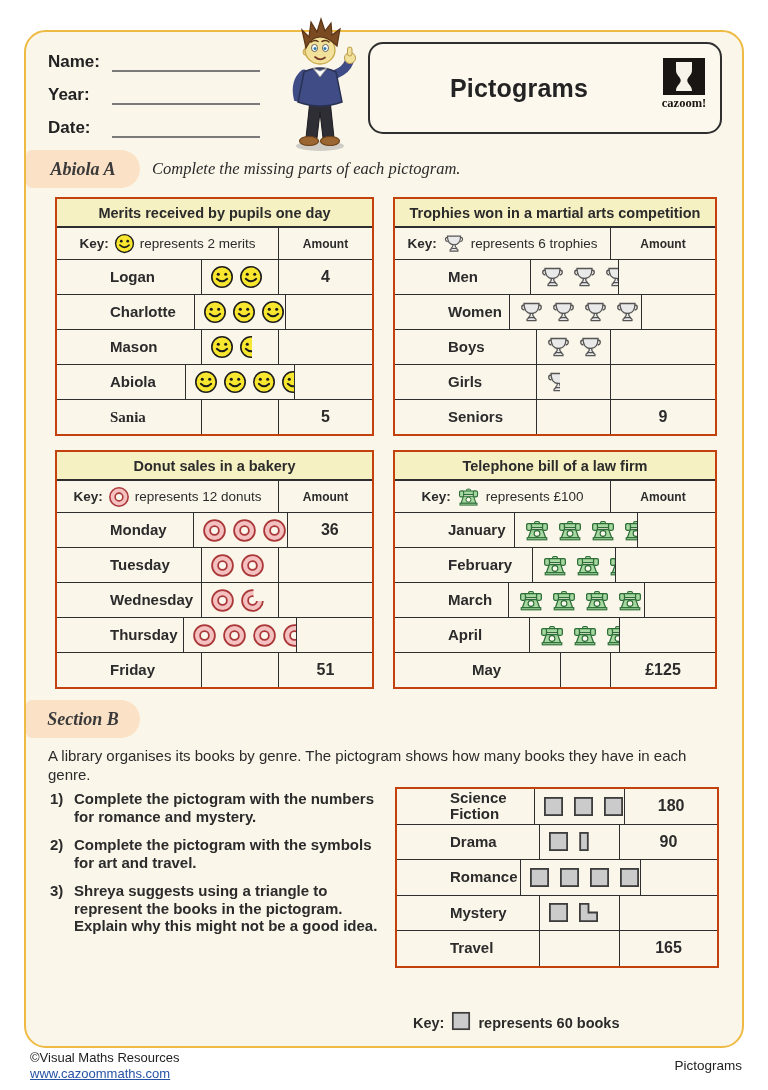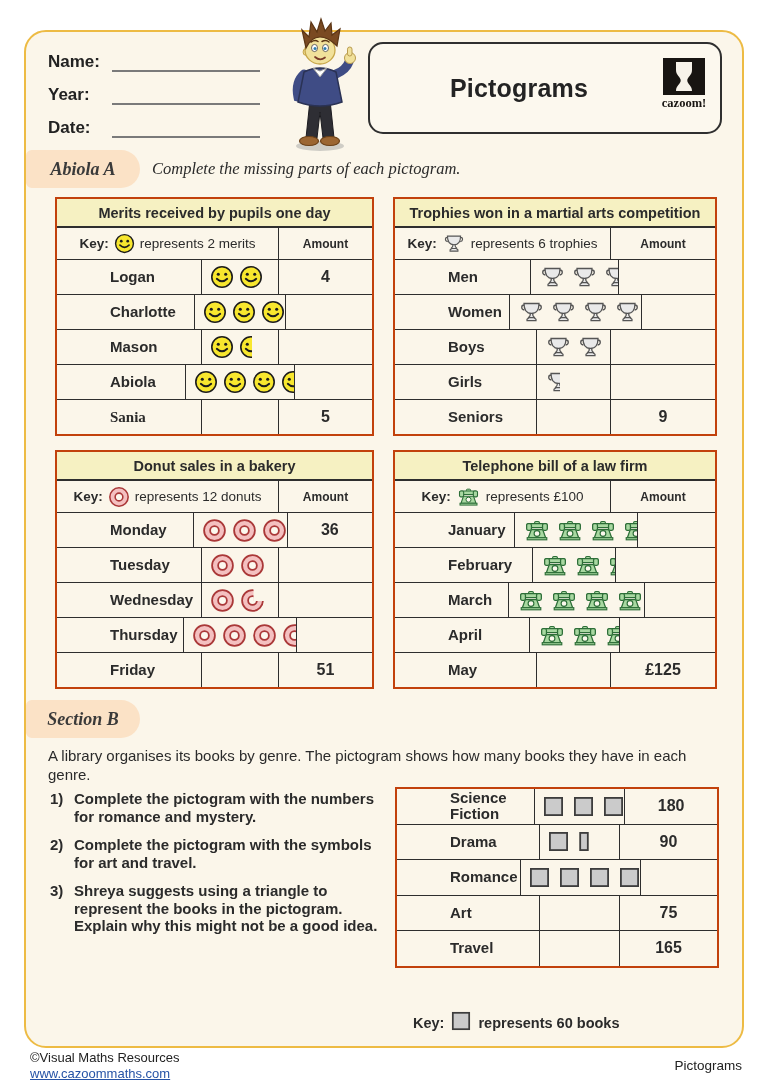--- a/index.html
+++ b/index.html
@@ -702,21 +702,21 @@
     <rect x="3.2" y="4.8" width="5" height="7" rx="1.6" fill="#a8d8a1" stroke="#2d6e38" stroke-width="1.3"></rect>
     <rect x="19.8" y="4.8" width="5" height="7" rx="1.6" fill="#a8d8a1" stroke="#2d6e38" stroke-width="1.3"></rect>
     <circle cx="14" cy="15.2" r="3" fill="#fcf8ee" stroke="#2d6e38" stroke-width="1.2"></circle>
     <rect x="3.8" y="19.5" width="20.4" height="2.2" fill="#a8d8a1" stroke="#2d6e38" stroke-width="1.2"></rect>
             </svg>
           </span>
         </div>
         <div class="acell" style="width: 104px;"></div>
       </div>
       <div class="prow drow">
-        <div class="ncell" style="width: 88px;">May</div>
+        <div class="ncell" style="width: 88px; margin-left: 24px;">May</div>
         <div class="icell"></div>
         <div class="acell" style="width: 104px;">£125</div>
       </div>
     </div>
   </div>
 
 <div class="seclabel" style="top:700px;">Section B</div>
 <div class="intro">A library organises its books by genre. The pictogram shows how many books they have in each genre.</div>
 <div class="questions">
     <div class="qitem">
@@ -801,23 +801,34 @@
           </span>
           <span class="icon">
             <svg width="21" height="21" viewBox="0 0 22 22">
     <rect x="2" y="2" width="18" height="18" fill="#cbcbcb" stroke="#3d3d3d" stroke-width="1.9"></rect>
             </svg>
           </span>
         </div>
         <div class="acell" style="width: 97px;"></div>
       </div>
       <div class="prow drow" style="height: 34.5px;">
-        <div class="ncell" style="width: 89px;">Art</div>
-        <div class="icell" style="gap: 9px;"></div>
-        <div class="acell" style="width: 97px;">75</div>
+        <div class="ncell" style="width: 89px;">Mystery</div>
+        <div class="icell" style="gap: 9px;">
+          <span class="icon">
+            <svg width="21" height="21" viewBox="0 0 22 22">
+    <rect x="2" y="2" width="18" height="18" fill="#cbcbcb" stroke="#3d3d3d" stroke-width="1.9"></rect>
+            </svg>
+          </span>
+          <span class="icon">
+            <svg width="21" height="21" viewBox="0 0 22 22">
+    <path d="M2 2 H11 V11 H20 V20 H2 Z" fill="#cbcbcb" stroke="#3d3d3d" stroke-width="1.9"></path>
+            </svg>
+          </span>
+        </div>
+        <div class="acell" style="width: 97px;"></div>
       </div>
       <div class="prow drow" style="height: 34.5px;">
         <div class="ncell" style="width: 89px;">Travel</div>
         <div class="icell" style="gap: 9px;"></div>
         <div class="acell" style="width: 97px;">165</div>
       </div>
     </div>
   </div>
 <div class="keylineB">
   <span class="kprefix">Key:</span>

